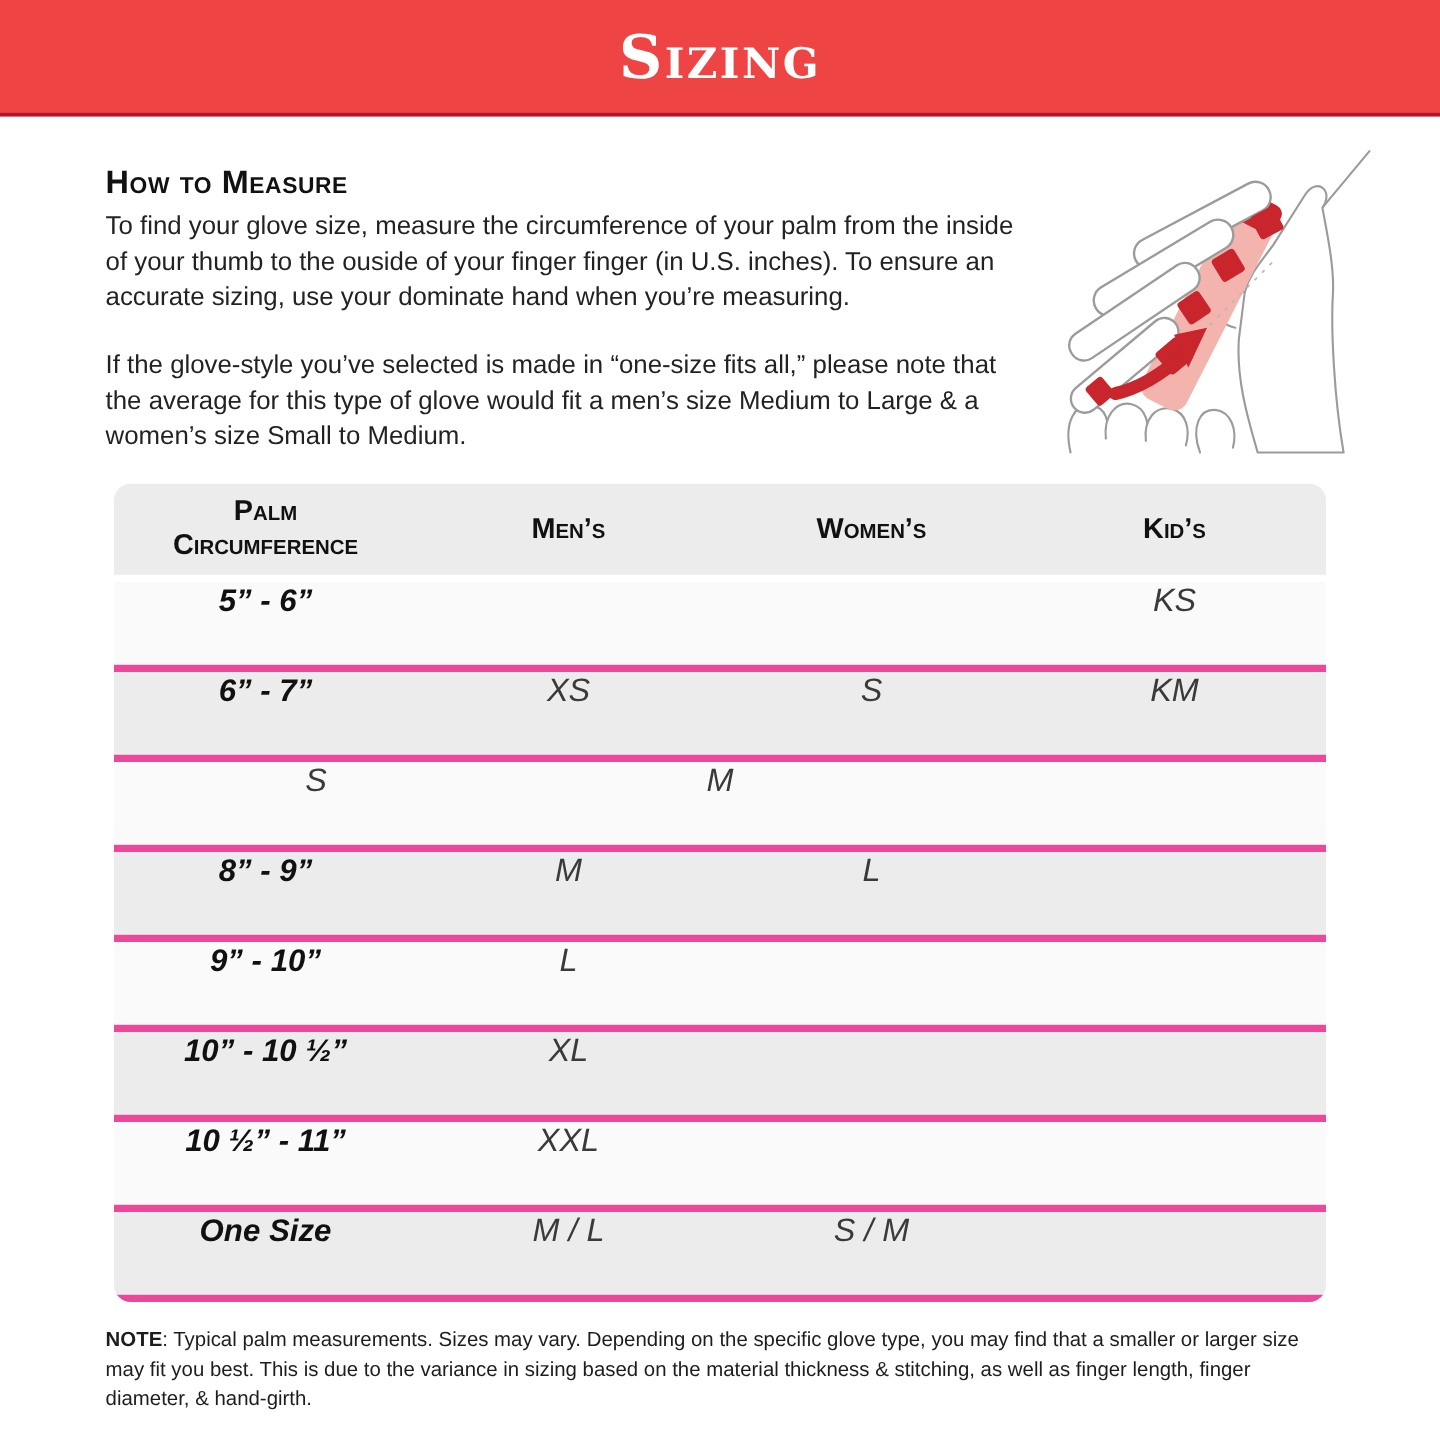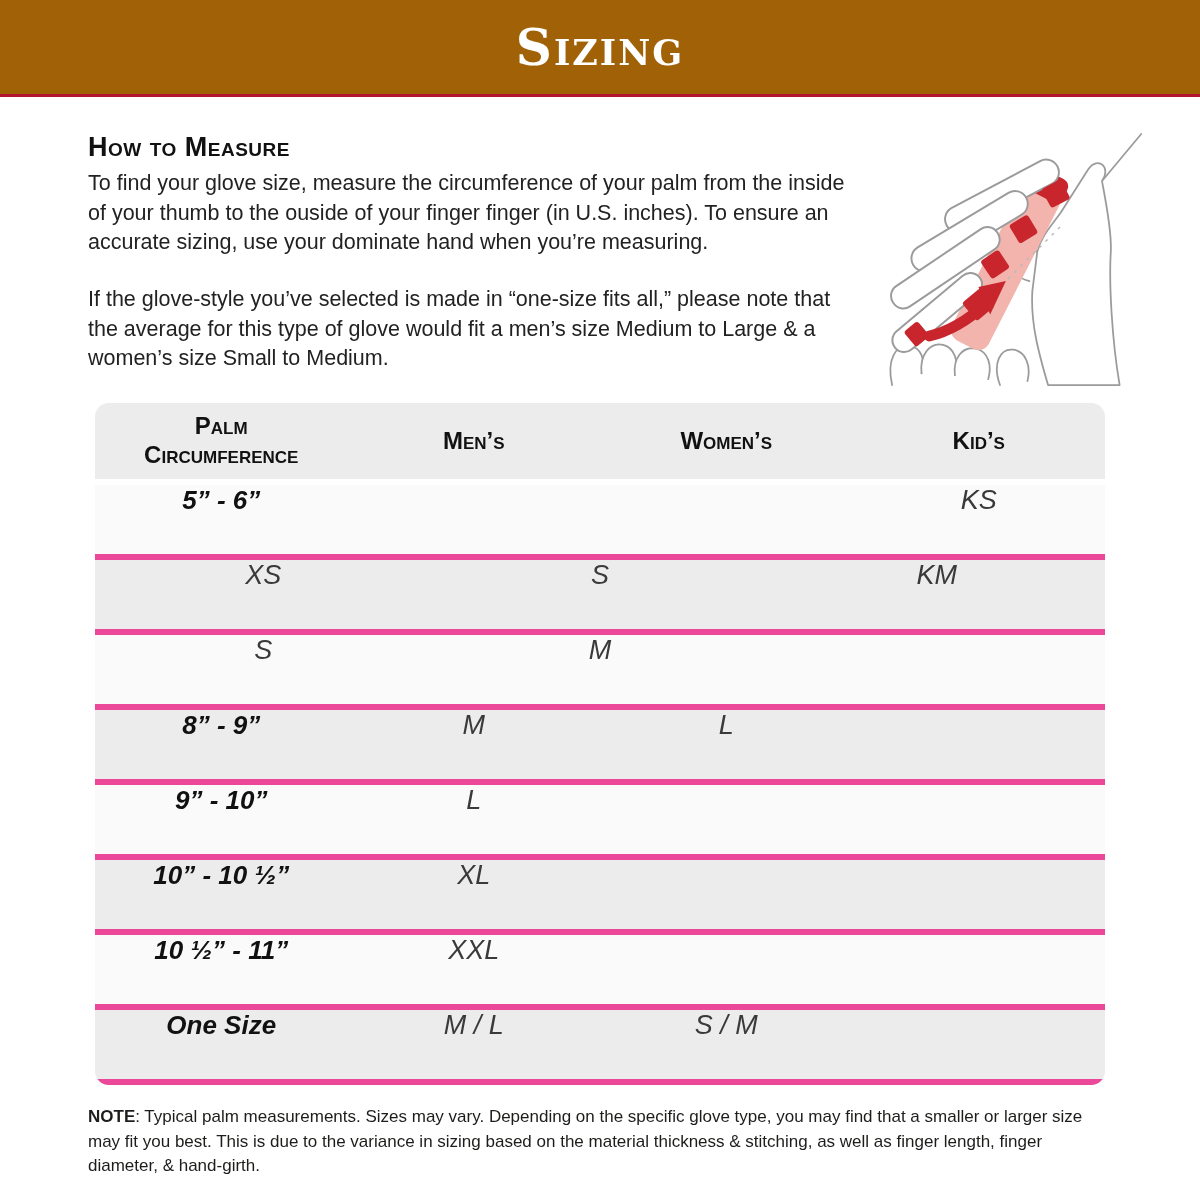--- a/index.html
+++ b/index.html
@@ -8,38 +8,39 @@
     background:#ffffff;
     font-family:"Liberation Sans", sans-serif;
     color:#1d1d1b;
     position:relative;
     overflow:hidden;
   }
 
   
   .banner {
     height:97px;
-    background:#a16207;
+    background:#ef4444;
     border-bottom:3px solid #b2152e;
     display:flex; align-items:center; justify-content:center;
   }
   .banner h1 {
     font-family:"DejaVu Serif", serif;
     font-variant:small-caps;
     font-weight:bold;
     font-size:50px;
     letter-spacing:2px;
     color:#ffffff;
   }
 
   
   .measure-section {
     display:flex;
     padding:35px 50px 0 88px;
     height:282px;
+    align-items:flex-end;
   }
   .measure-text { width:770px; }
   .measure-text h2 {
     font-variant:small-caps;
     font-weight:bold;
     font-size:27px;
     letter-spacing:0.5px;
     color:#111111;
     margin-bottom:6px;
   }
@@ -177,20 +178,21 @@
     <div class="tbody">
 
         <div class="trow">
           <div class="tcell palm">5” - 6”</div>
           <div class="tcell"></div>
           <div class="tcell"></div>
           <div class="tcell">KS</div>
         </div>
 
         <div class="trow">
+          <div class="tcell palm">6” - 7”</div>
           <div class="tcell">XS</div>
           <div class="tcell">S</div>
           <div class="tcell">KM</div>
         </div>
 
         <div class="trow">
           <div class="tcell">S</div>
           <div class="tcell">M</div>
           <div class="tcell"></div>
         </div>

